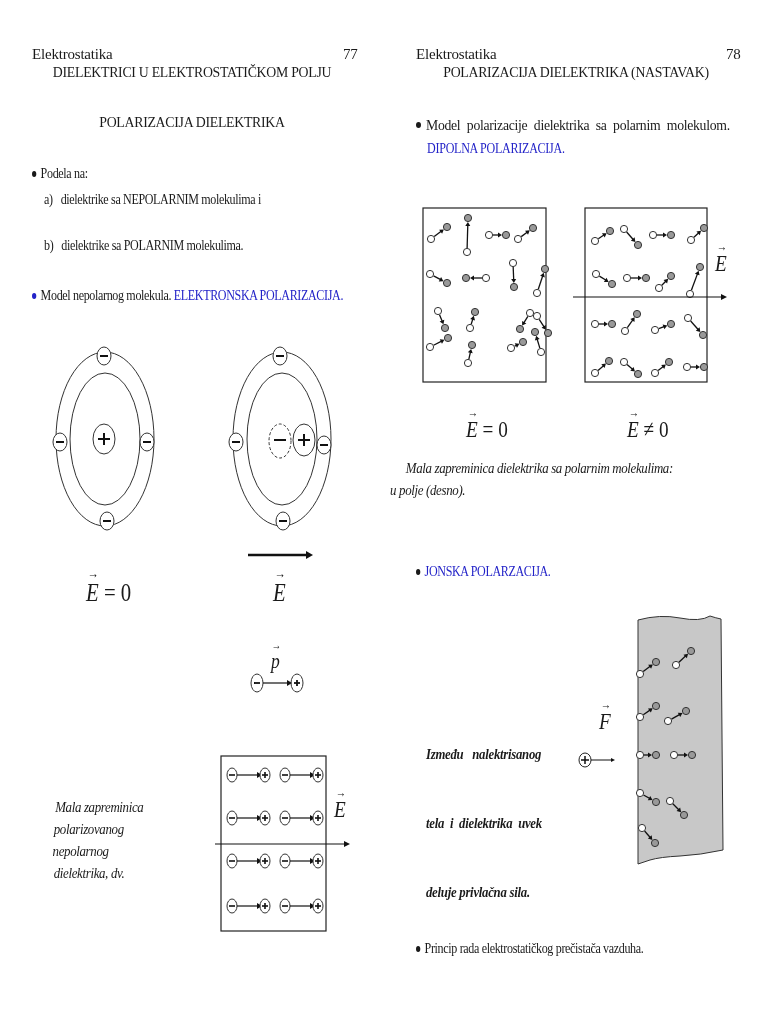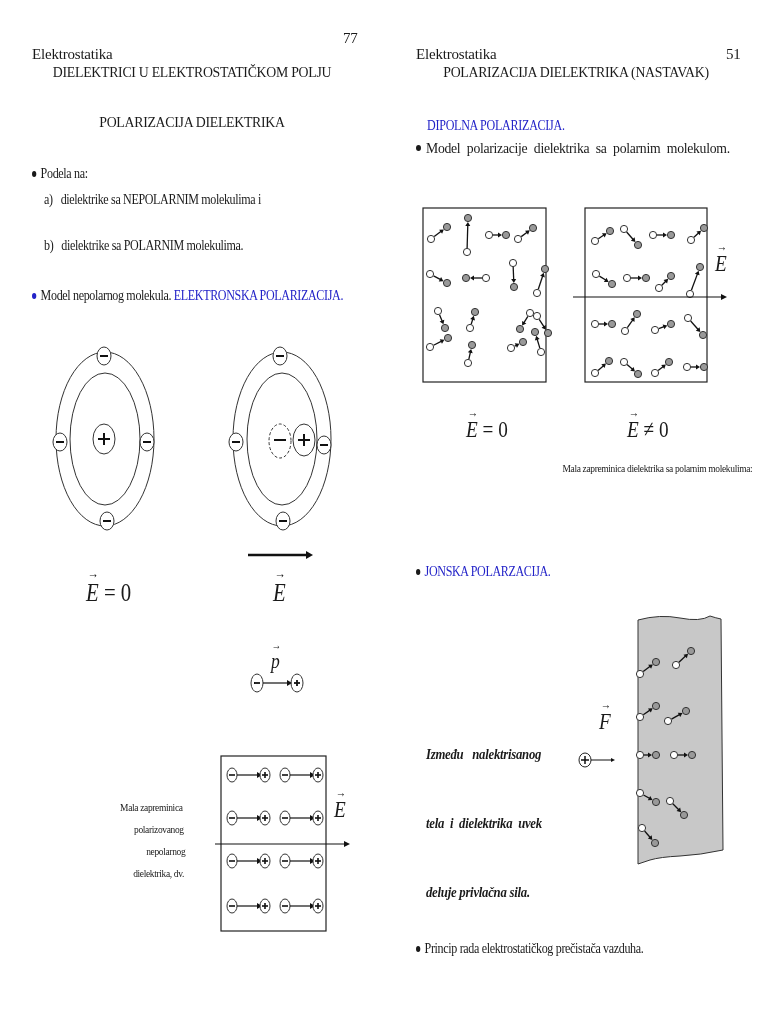--- a/index.html
+++ b/index.html
@@ -5,33 +5,33 @@
     * { margin: 0; padding: 0; box-sizing: border-box; }
     html, body { width: 768px; height: 1024px; background: #ffffff; overflow: hidden; }
     body { position: relative; font-family: "Liberation Serif", "DejaVu Serif", serif; color: #1a1a1a; }
     .abs { position: absolute; }
     .hdr { font-size: 15px; letter-spacing: -0.2px; }
     .title { font-size: 15px; text-align: center; letter-spacing: -0.3px; transform: scaleX(0.92); transform-origin: center; white-space: nowrap; }
     .txt { font-size: 14px; letter-spacing: -0.4px; white-space: nowrap; transform: scaleX(0.86); transform-origin: left center; }
     .blue { color: #2323c8; }
     .bullet { display: inline-block; width: 5px; height: 6px; border-radius: 50%; background: #1a1a1a; margin-right: 5px; vertical-align: middle; position: relative; top: -1px; }
     .bullet.blue-b { background: #2323c8; }
-    .cap { font-size: 11px; text-align: right; line-height: 22px; letter-spacing: -0.4px; }
+    .cap { font-size: 15px; text-align: left; line-height: 22px; letter-spacing: -0.4px; font-style: italic; }
     .cap-inner { display: inline-block; transform: scaleX(0.86); transform-origin: center; white-space: nowrap; }
     .bold { font-weight: bold; }
     .math { font-family: "Liberation Serif", serif; font-style: italic; font-size: 26px; transform: scaleX(0.8); transform-origin: left; white-space: nowrap; }
     .math .up { font-style: normal; }
     svg { position: absolute; overflow: visible; }
   </style>
 </head>
 <body>
 
 <div>
   <div class="abs hdr" style="left:32px; top:46px;">Elektrostatika</div>
-  <div class="abs hdr" style="left:343px; top:30px;">77</div>
+  <div class="abs hdr" style="left:343px; top:46px;">77</div>
 
   <div class="abs title" style="left:0; width:384px; top:64px;">DIELEKTRICI U ELEKTROSTATIČKOM POLJU</div>
   <div class="abs title" style="left:0; width:384px; top:114px;">POLARIZACIJA DIELEKTRIKA</div>
 
   <div class="abs txt" style="left:32px; top:166px;">
     <span class="bullet"></span><span>Podela na:</span>
   </div>
   <div class="abs txt" style="left:44px; top:192px;">
     <span>a)</span>&nbsp;&nbsp;&nbsp;<span>dielektrike sa NEPOLARNIM molekulima i</span>
   </div>
@@ -195,30 +195,30 @@
   <div class="abs cap" style="left:48px; width:140px; top:796px;">
     <div><span class="cap-inner">Mala zapreminica</span></div>
     <div><span class="cap-inner">polarizovanog</span></div>
     <div><span class="cap-inner">nepolarnog</span></div>
     <div><span class="cap-inner">dielektrika, dv.</span></div>
   </div>
 </div>
 
 <div>
   <div class="abs hdr" style="left:416px; top:46px;">Elektrostatika</div>
-  <div class="abs hdr" style="left:726px; top:46px;">51</div>
+  <div class="abs hdr" style="left:726px; top:46px;">78</div>
 
   <div class="abs title" style="left:384px; width:384px; top:64px;">POLARIZACIJA DIELEKTRIKA (NASTAVAK)</div>
 
   <div class="abs" style="left:416px; top:114px; width:320px; font-size:14px; line-height:23px; letter-spacing:-0.3px;">
-    <div style="padding-left:11px;"><span class="blue" style="display:inline-block; transform:scaleX(0.86); transform-origin:left;">DIPOLNA POLARIZACIJA.</span></div>
     <div style="display:flex; justify-content:space-between; white-space:nowrap;">
       <span class="bullet" style="top:8px;"></span>
       <span style="flex:1; text-align:justify; text-align-last:justify; transform:scaleX(0.98); transform-origin:left;">Model polarizacije dielektrika sa polarnim molekulom.</span>
     </div>
+    <div style="padding-left:11px;"><span class="blue" style="display:inline-block; transform:scaleX(0.86); transform-origin:left;">DIPOLNA POLARIZACIJA.</span></div>
   </div>
 
   <svg style="left:0; top:0;" width="768" height="1024">
     <rect x="423" y="208" width="123" height="174" fill="none" stroke="#222" stroke-width="1.2"></rect>
     <rect x="585" y="208" width="122" height="174" fill="none" stroke="#222" stroke-width="1.2"></rect>
     <g id="polar-left">
         <line x1="434.2" y1="236.6" x2="442.2" y2="230.6" stroke="#111" stroke-width="1.3"></line>
         <polygon points="443.8,229.4 442.1,233.8 439.1,229.8" fill="#111"></polygon>
         <circle cx="431" cy="239" r="3.6" fill="#fff" stroke="#333" stroke-width="1"></circle>
         <circle cx="447" cy="227" r="3.6" fill="#999" stroke="#333" stroke-width="1"></circle>
@@ -367,20 +367,21 @@
   </div>
   <div class="abs math" style="left:627px; top:416px; font-size:24px;">
     <span style="position:relative;">
       <span style="position:absolute; left:2px; top:-11px; font-size:13px; font-style:normal;">→</span>
       <span>E</span>
     </span><span class="up">≠ 0</span>
   </div>
 
   <div class="abs cap" style="left:384px; width:384px; top:457px;">
     <div><span class="cap-inner">Mala zapreminica dielektrika sa polarnim molekulima:</span></div>
+    <div><span class="cap-inner">u polje (desno).</span></div>
   </div>
 
   <div class="abs txt" style="left:416px; top:564px;">
     <span class="bullet"></span><span class="blue">JONSKA POLARZACIJA.</span>
   </div>
 
   <svg style="left:0; top:0;" width="768" height="1024">
     <path d="M638,620 Q660,614 680,618 T710,616 Q716,618 721,619 L723,850 Q700,855 680,856 T650,860 L638,864 Z" fill="#c8c8c8" stroke="#333" stroke-width="1"></path>
     <g id="slab-dipoles">
         <line x1="643.2" y1="671.6" x2="651.2" y2="665.6" stroke="#111" stroke-width="1.3"></line>

